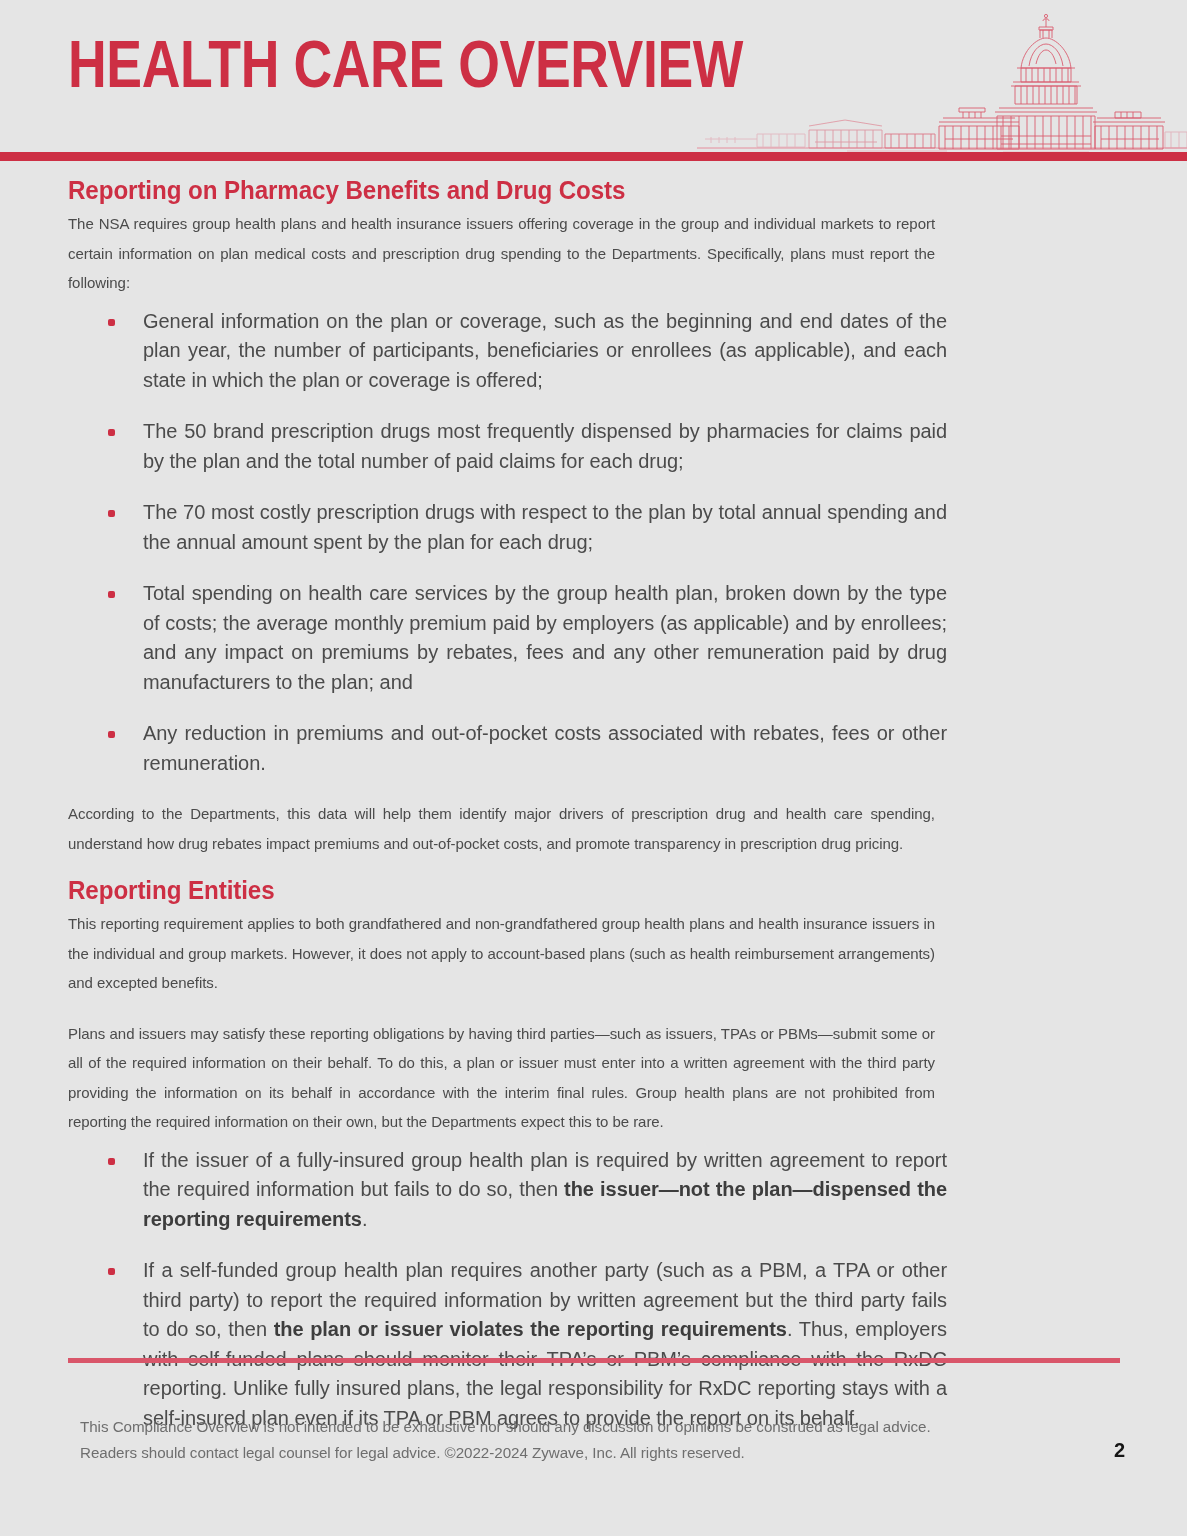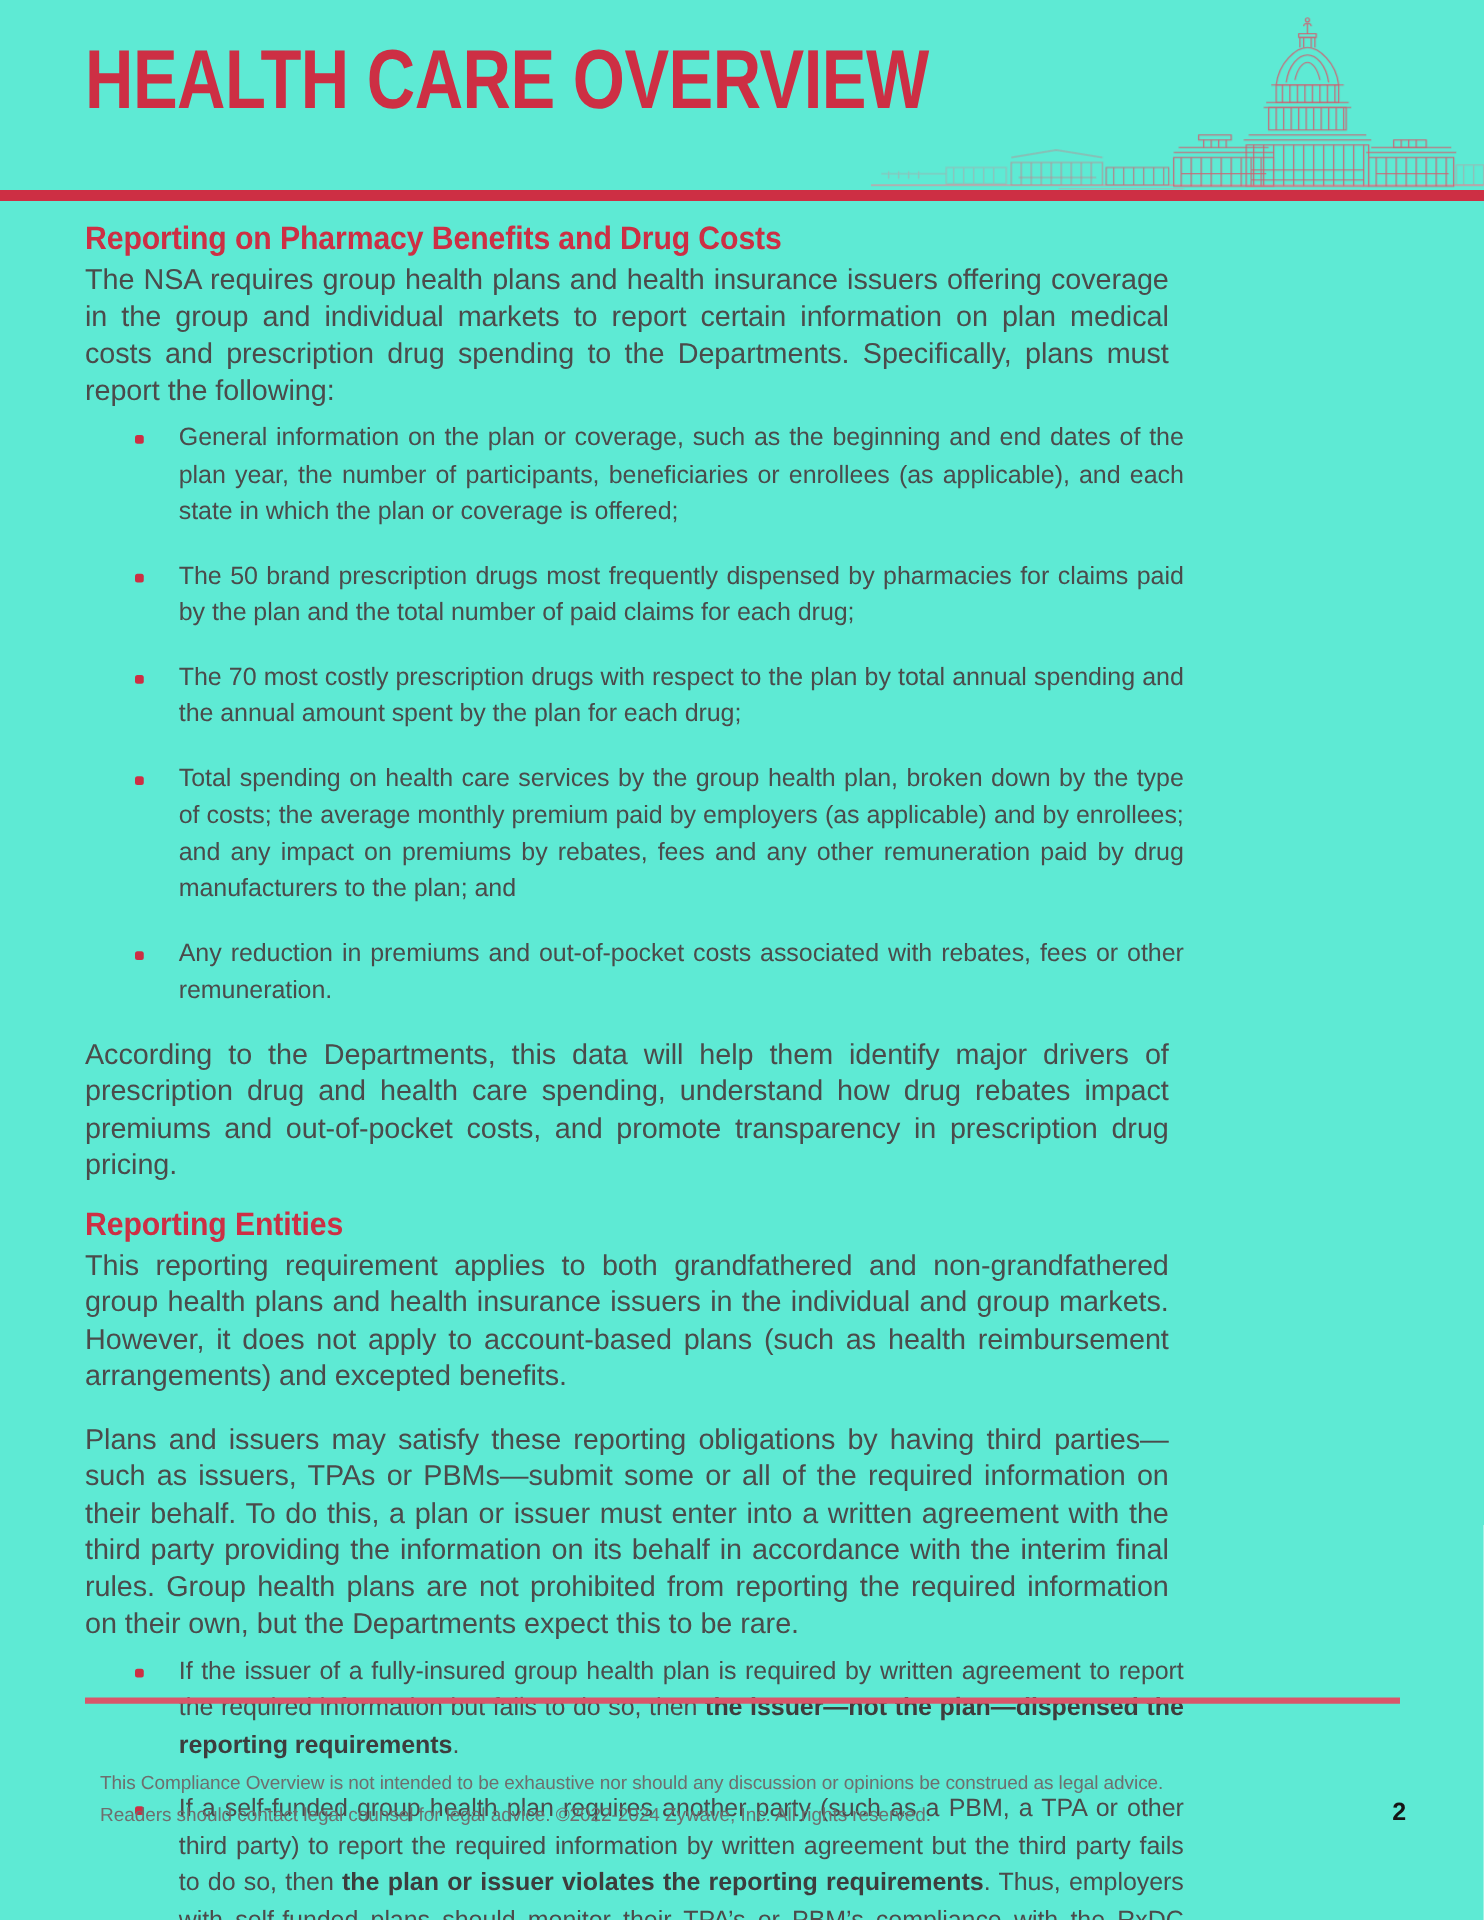--- a/index.html
+++ b/index.html
@@ -8,21 +8,21 @@
     background: #ffffff;
   }
   body {
     font-family: "Liberation Sans", sans-serif;
     -webkit-font-smoothing: antialiased;
   }
   .page {
     position: relative;
     width: 1187px;
     height: 1536px;
-    background: #5eead4;
+    background: #e5e5e5;
     overflow: hidden;
     box-sizing: border-box;
   }
 
   
   .header {
     position: relative;
     height: 155px;
     width: 100%;
   }
@@ -73,21 +73,21 @@
     line-height: 30px;
     color: #cd2f44;
     margin: 14px 0 4px 0;
     letter-spacing: -0.1px;
     transform: scaleX(0.93);
     transform-origin: left center;
   }
   h2.section-heading.tight-top { margin-top: 17px; }
 
   p.body-text {
-    font-size: 23px;
+    font-size: 15px;
     line-height: 29.5px;
     color: #4b4b4b;
     margin: 0 12px 0 0;
     text-align: justify;
     letter-spacing: -0.05px;
   }
   p.body-text.spaced { margin-top: 21px; }
 
   ul.bullets {
     list-style: none;

